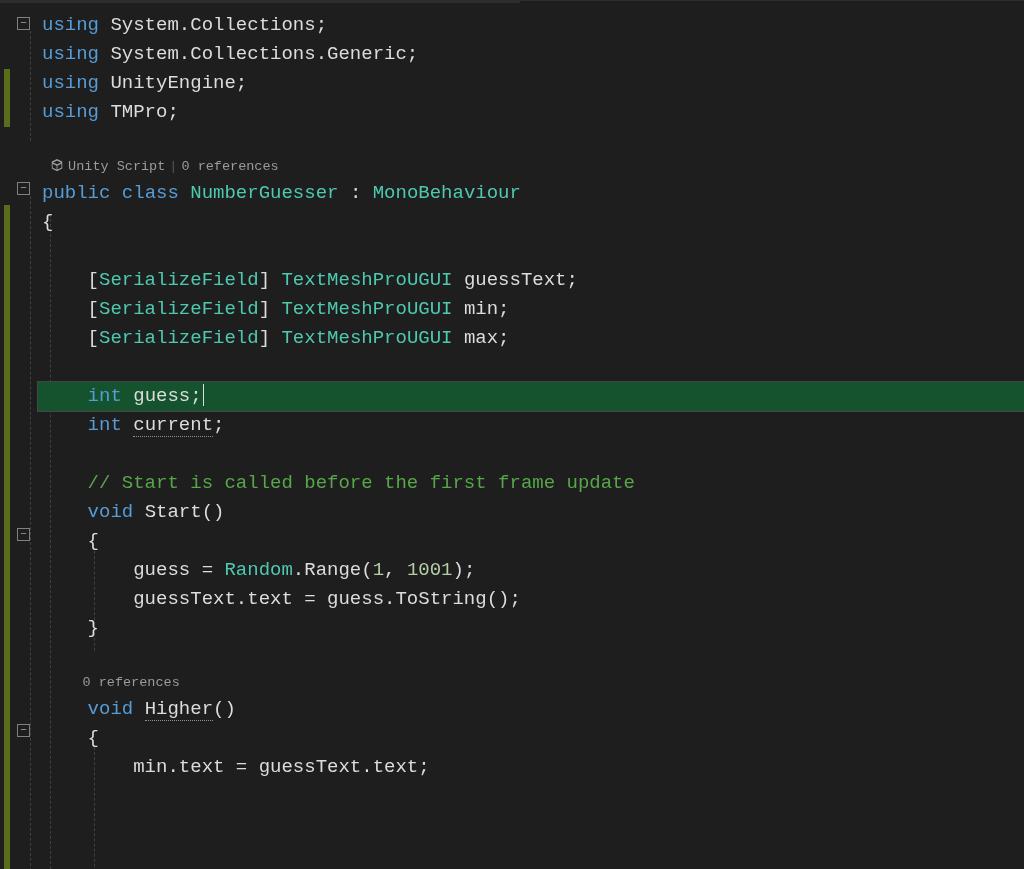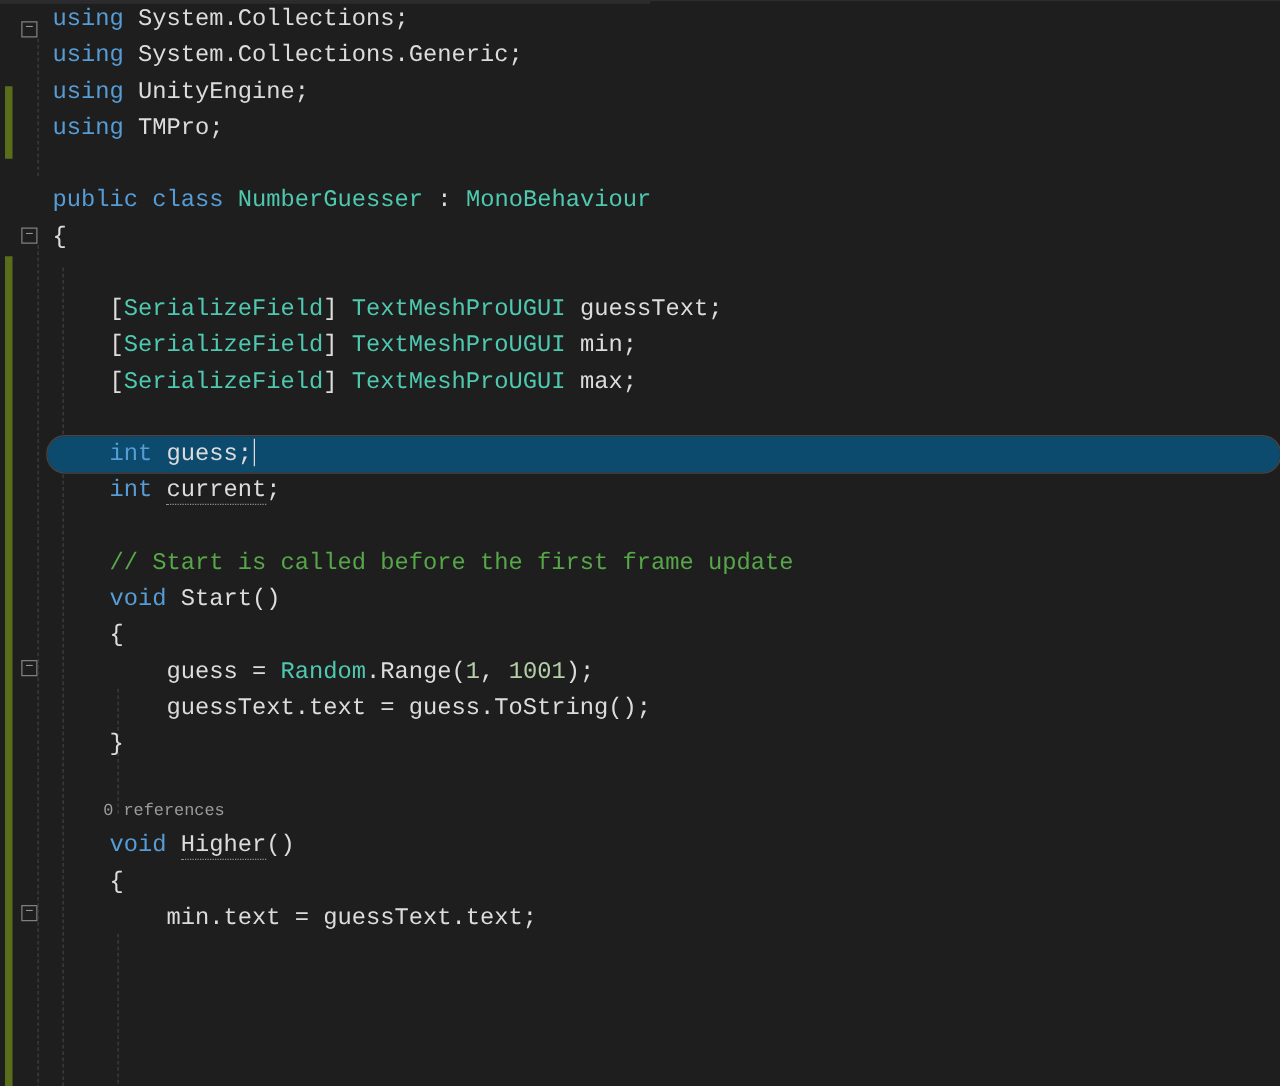--- a/index.html
+++ b/index.html
@@ -41,33 +41,33 @@
     border: 1px solid #808080;
     background: #1e1e1e;
     font-size: 11px; line-height: 10px;
     text-align: center;
     color: #a0a0a0;
     cursor: pointer;
   }
   .code-area {
     flex: 1;
     position: relative;
+    padding-top: 10px;
   }
   .line {
     height: 29px;
     line-height: 29px;
     white-space: pre;
     padding-left: 4px;
     position: relative;
   }
   .line.cl { height: 23px; line-height: 22px; font-size: 13.5px; color: #9b9b9b; padding-left: 4px; }
   .line.current {
-    background: #0c4a6e;
+    background: #14532d;
     outline: 1px solid #464646;
-    border-radius: 14px;
   }
   .caret {
     display: inline-block;
     width: 1px; height: 22px;
     background: #dcdcdc;
     vertical-align: middle;
     position: relative; top: -1px;
     margin-left: 1px;
   }
   
@@ -136,20 +136,23 @@
 
   <div class="code-area">
 
     <div class="line"><span class="kw">using</span><span class="ns"> System.Collections;</span></div>
     <div class="line"><span class="kw">using</span><span class="ns"> System.Collections.Generic;</span></div>
     <div class="line"><span class="kw">using</span><span class="ns"> UnityEngine;</span></div>
     <div class="line"><span class="kw">using</span><span class="ns"> TMPro;</span></div>
 
     <div class="line"></div>
 
+    <div class="line cl">&nbsp;<svg class="codelens-icon" viewBox="0 0 16 16">
+          <path fill="#9b9b9b" d="M8 1l6 3v8l-6 3-6-3V4l6-3zm0 2L3.5 5 8 7l4.5-2L8 3zm-5 3.6V11l4.5 2.2V8.8L3 6.6zm10 0l-4.5 2.2v4.4L13 11V6.6z"></path>
+        </svg><span>Unity Script</span><span class="codelens-sep">|</span><span>0 references</span></div>
 
     <div class="line"><span class="kw">public</span><span> </span><span class="kw">class</span><span> </span><span class="type">NumberGuesser</span><span> : </span><span class="type">MonoBehaviour</span></div>
     <div class="line"><span class="punc">{</span></div>
 
     <div class="line"></div>
 
     <div class="line"><span>    [</span><span class="type">SerializeField</span><span>] </span><span class="type">TextMeshProUGUI</span><span> guessText;</span></div>
     <div class="line"><span>    [</span><span class="type">SerializeField</span><span>] </span><span class="type">TextMeshProUGUI</span><span> min;</span></div>
     <div class="line"><span>    [</span><span class="type">SerializeField</span><span>] </span><span class="type">TextMeshProUGUI</span><span> max;</span></div>
 

